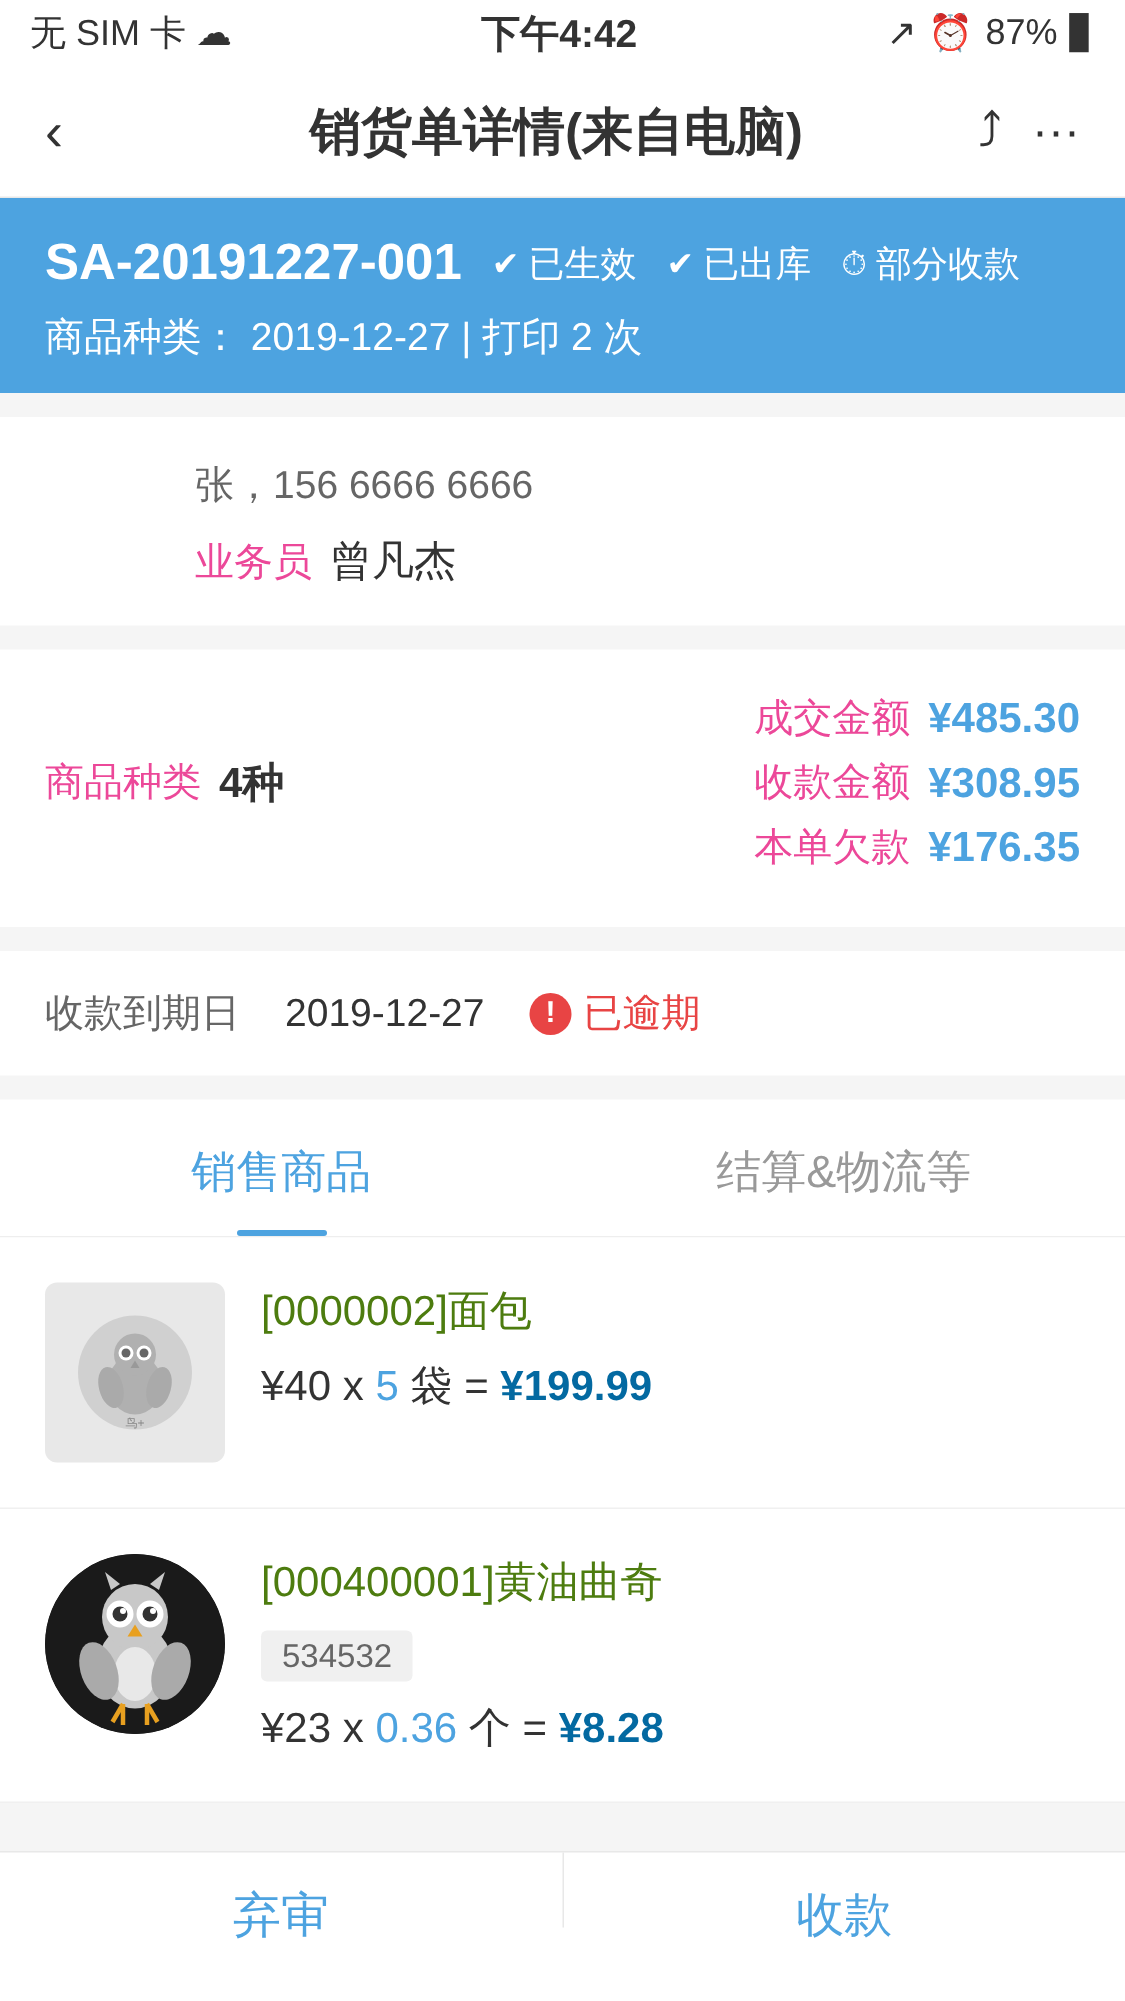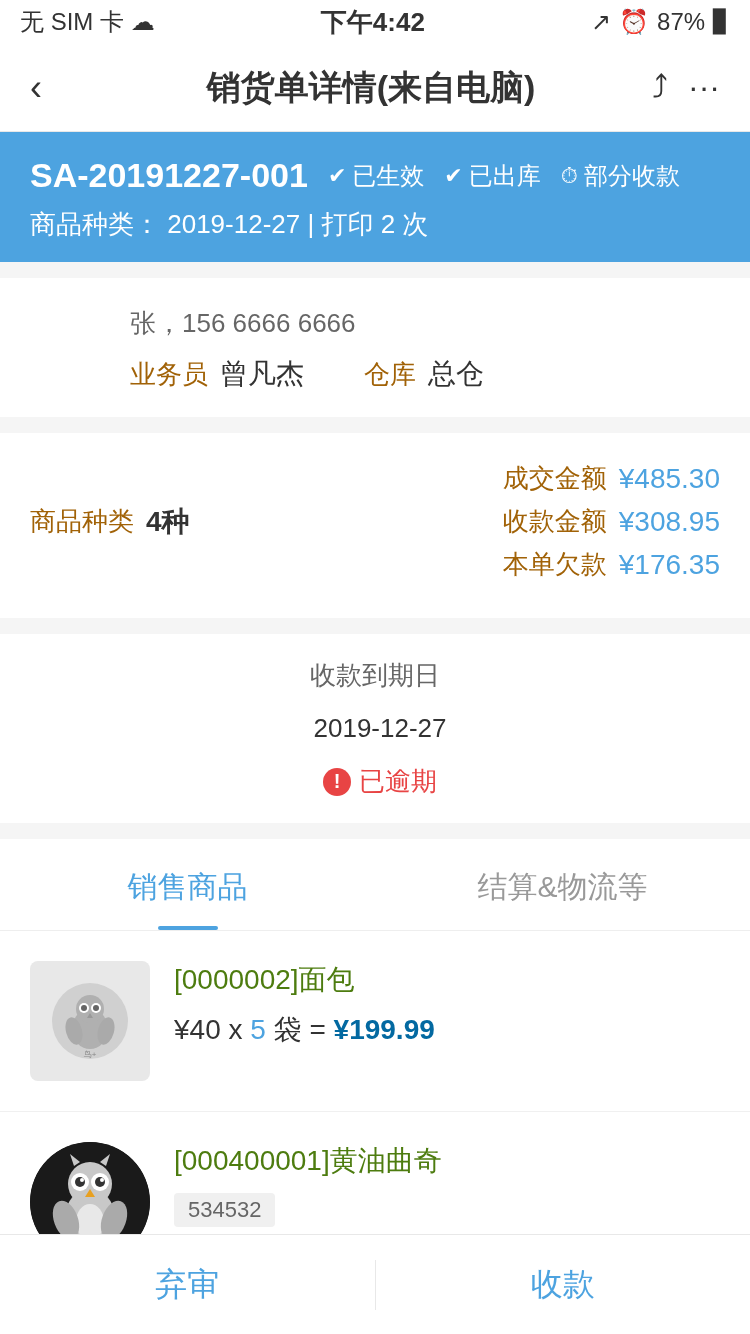--- a/index.html
+++ b/index.html
@@ -138,33 +138,32 @@
       align-items: center;
     }
     .stats-left { }
     .stats-right { text-align: right; }
     .stat-item {
       display: flex;
       align-items: center;
       gap: 12px;
       margin-bottom: 8px;
     }
-    .stat-label { font-size: 26px; color: #a16207; }
-    .stat-value { font-size: 28px; color: #4da3e0; font-weight: 400; }
+    .stat-label { font-size: 26px; color: #ec4899; }
+    .stat-value { font-size: 28px; color: #4da3e0; font-weight: 700; }
     .stat-count { font-size: 28px; color: #333; font-weight: 600; }
 
     
     .due-section {
       background: #fff;
       padding: 24px 30px;
       margin-top: 16px;
       display: flex;
       align-items: center;
       gap: 20px;
-      flex-direction: column;
     }
     .due-label { font-size: 26px; color: #666; }
     .due-date { font-size: 26px; color: #333; margin-left: 10px; }
     .overdue-badge {
       display: flex;
       align-items: center;
       gap: 8px;
       color: #e84444;
       font-size: 26px;
       margin-left: 10px;
@@ -250,21 +249,21 @@
     
     .bottom-bar {
       position: fixed;
       bottom: 0;
       left: 0;
       width: 750px;
       height: 100px;
       background: #fff;
       border-top: 1px solid #e8e8e8;
       display: flex;
-      align-items: center;
+      align-items: flex-start;
     }
     .bottom-btn {
       flex: 1;
       text-align: center;
       font-size: 32px;
       font-weight: 500;
       color: #4da3e0;
       cursor: pointer;
       padding: 20px 0;
     }
@@ -343,24 +342,20 @@
   </div>
 </div>
 
 <div class="customer-section">
   <div class="customer-detail">张，156 6666 6666</div>
   <div class="customer-meta">
     <div class="meta-item">
       <span class="stat-label">业务员</span>
       <span class="meta-value">曾凡杰</span>
     </div>
-    <div class="meta-item">
-      <span class="stat-label">仓库</span>
-      <span class="meta-value">总仓</span>
-    </div>
   </div>
 </div>
 
 <div class="stats-section">
   <div class="stats-row">
     <div class="stats-left">
       <div class="stat-item">
         <span class="stat-label">商品种类</span>
         <span class="stat-count">4种</span>
       </div>

